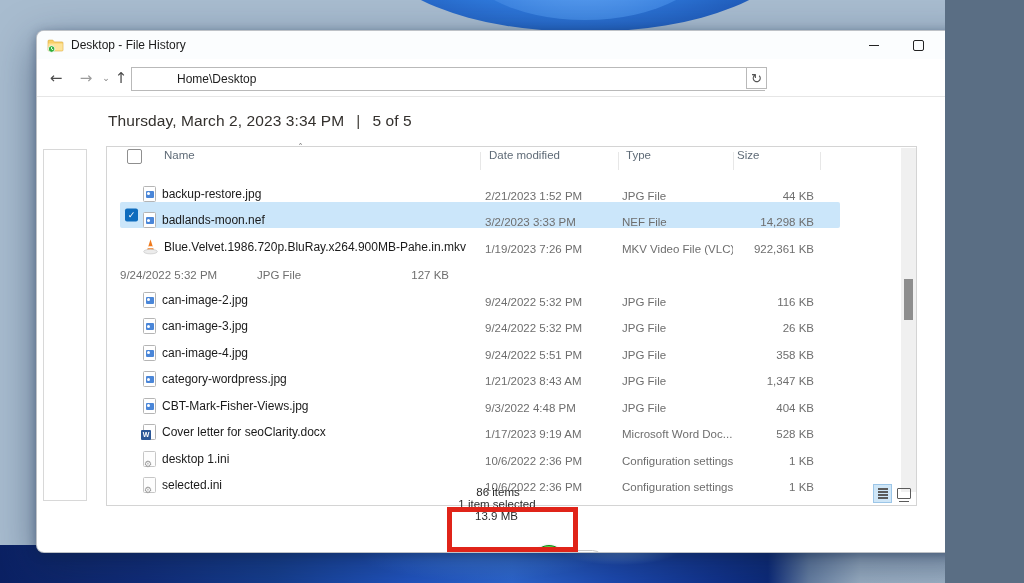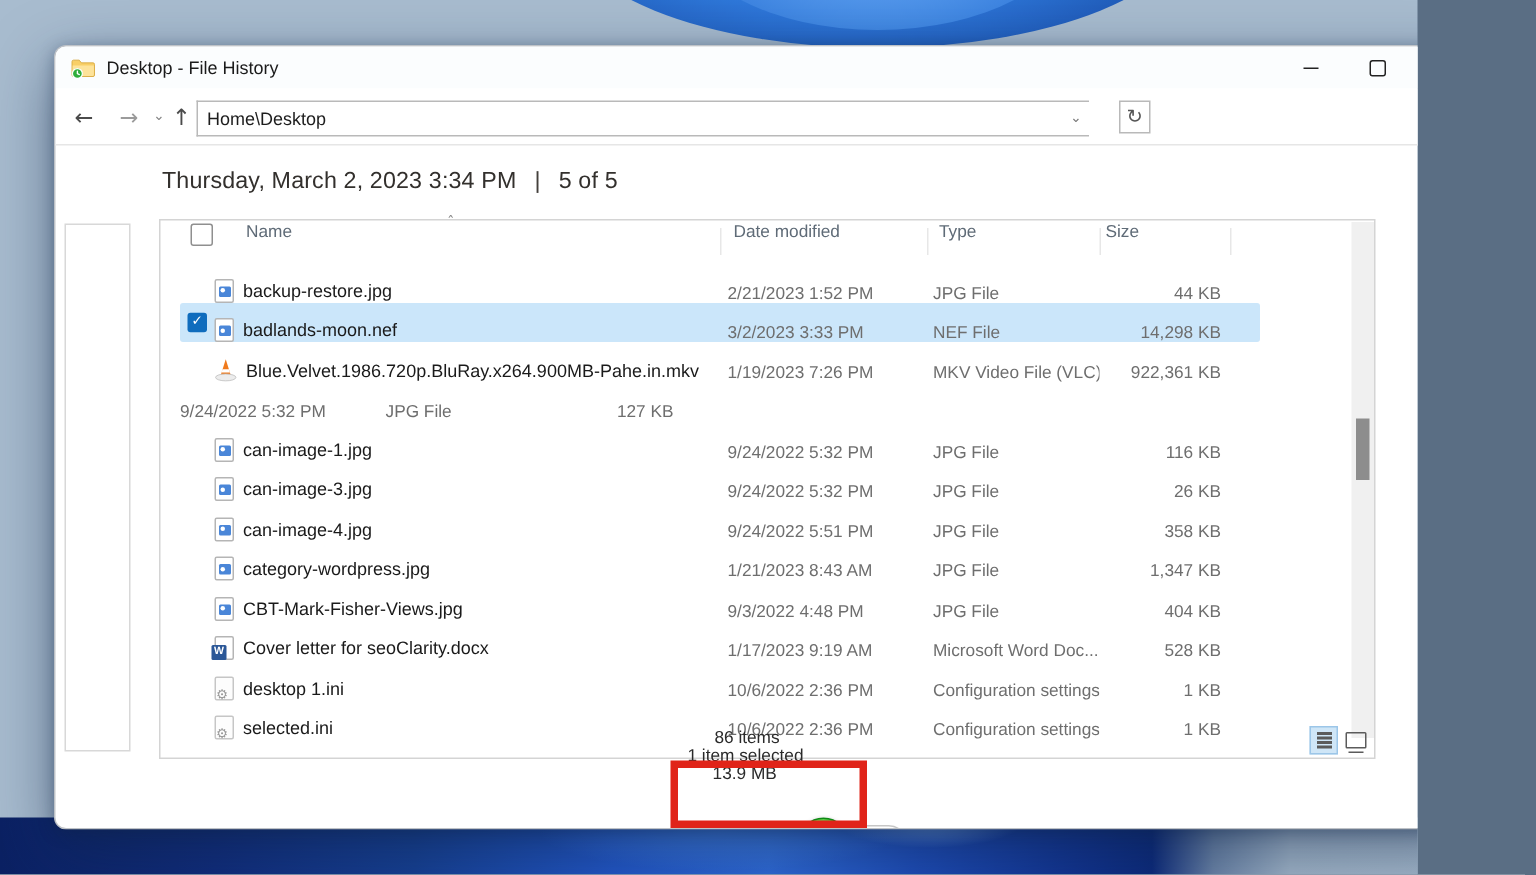--- a/index.html
+++ b/index.html
@@ -28,21 +28,21 @@
   .title-text{margin-left:7px;font-size:12px;color:#1b1b1b;}
   .winbtns{position:absolute;right:0;top:0;height:28px;display:flex;}
   .winbtn{width:44px;height:28px;display:flex;align-items:center;justify-content:center;color:#222;}
   .wb-min{width:10px;height:1px;background:#222;}
   .wb-max{width:9px;height:9px;border:1px solid #222;border-radius:2px;}
   .wb-close{font-size:14px;line-height:1;}
 
   .toolbar{position:absolute;left:0;top:28px;width:100%;height:37px;background:#fff;border-bottom:1px solid #e6e6e6;}
   .nav-ico{position:absolute;top:0;height:37px;display:flex;align-items:center;justify-content:center;font-size:15px;color:#4b4b4b;}
   .addr{position:absolute;left:94px;top:8px;width:594px;height:22px;border:1px solid #b9b9b9;border-right:none;
-    display:flex;align-items:center;background:#fff;}
+    display:flex;align-items:center;background:#fff;padding-left:39px;}
   .addr input{border:none;outline:none;width:100%;font-size:12px;color:#1d1d1d;padding:0 6px;font-family:inherit;background:transparent;}
   .addr-chev{font-size:9px;color:#777;padding-right:5px;}
   .refresh-btn{position:absolute;left:709px;top:8px;width:21px;height:22px;border:1px solid #b9b9b9;
     display:flex;align-items:center;justify-content:center;background:#fff;box-sizing:border-box;font-size:13px;color:#555;}
   .searchbox{position:absolute;left:734px;top:8px;width:173px;height:22px;border:1px solid #c9c9c9;background:#fff;
     display:flex;align-items:center;box-sizing:border-box;}
   .searchbox input{border:none;outline:none;flex:1;font-size:11.5px;color:#333;padding:0 6px;font-family:inherit;background:transparent;}
   .searchbox input::placeholder{color:#8e8e8e;}
   .search-mag{flex:0 0 auto;margin-right:5px;}
   .tb-home{position:absolute;left:913px;top:10px;}
@@ -239,21 +239,21 @@
           <div class="frow">
             <div class="c-date">9/24/2022 5:32 PM</div>
             <div class="c-type">JPG File</div>
             <div class="c-size">127 KB</div>
           </div>
           <div class="frow">
             <div class="c-name">
               <span class="fi">
                 <span class="fi-img-pic"></span>
               </span>
-              <span class="fname">can-image-1.jpg</span>
+              <span class="fname">can-image-2.jpg</span>
             </div>
             <div class="c-date">9/24/2022 5:32 PM</div>
             <div class="c-type">JPG File</div>
             <div class="c-size">116 KB</div>
           </div>
           <div class="frow">
             <div class="c-name">
               <span class="fi">
                 <span class="fi-img-pic"></span>
               </span>

